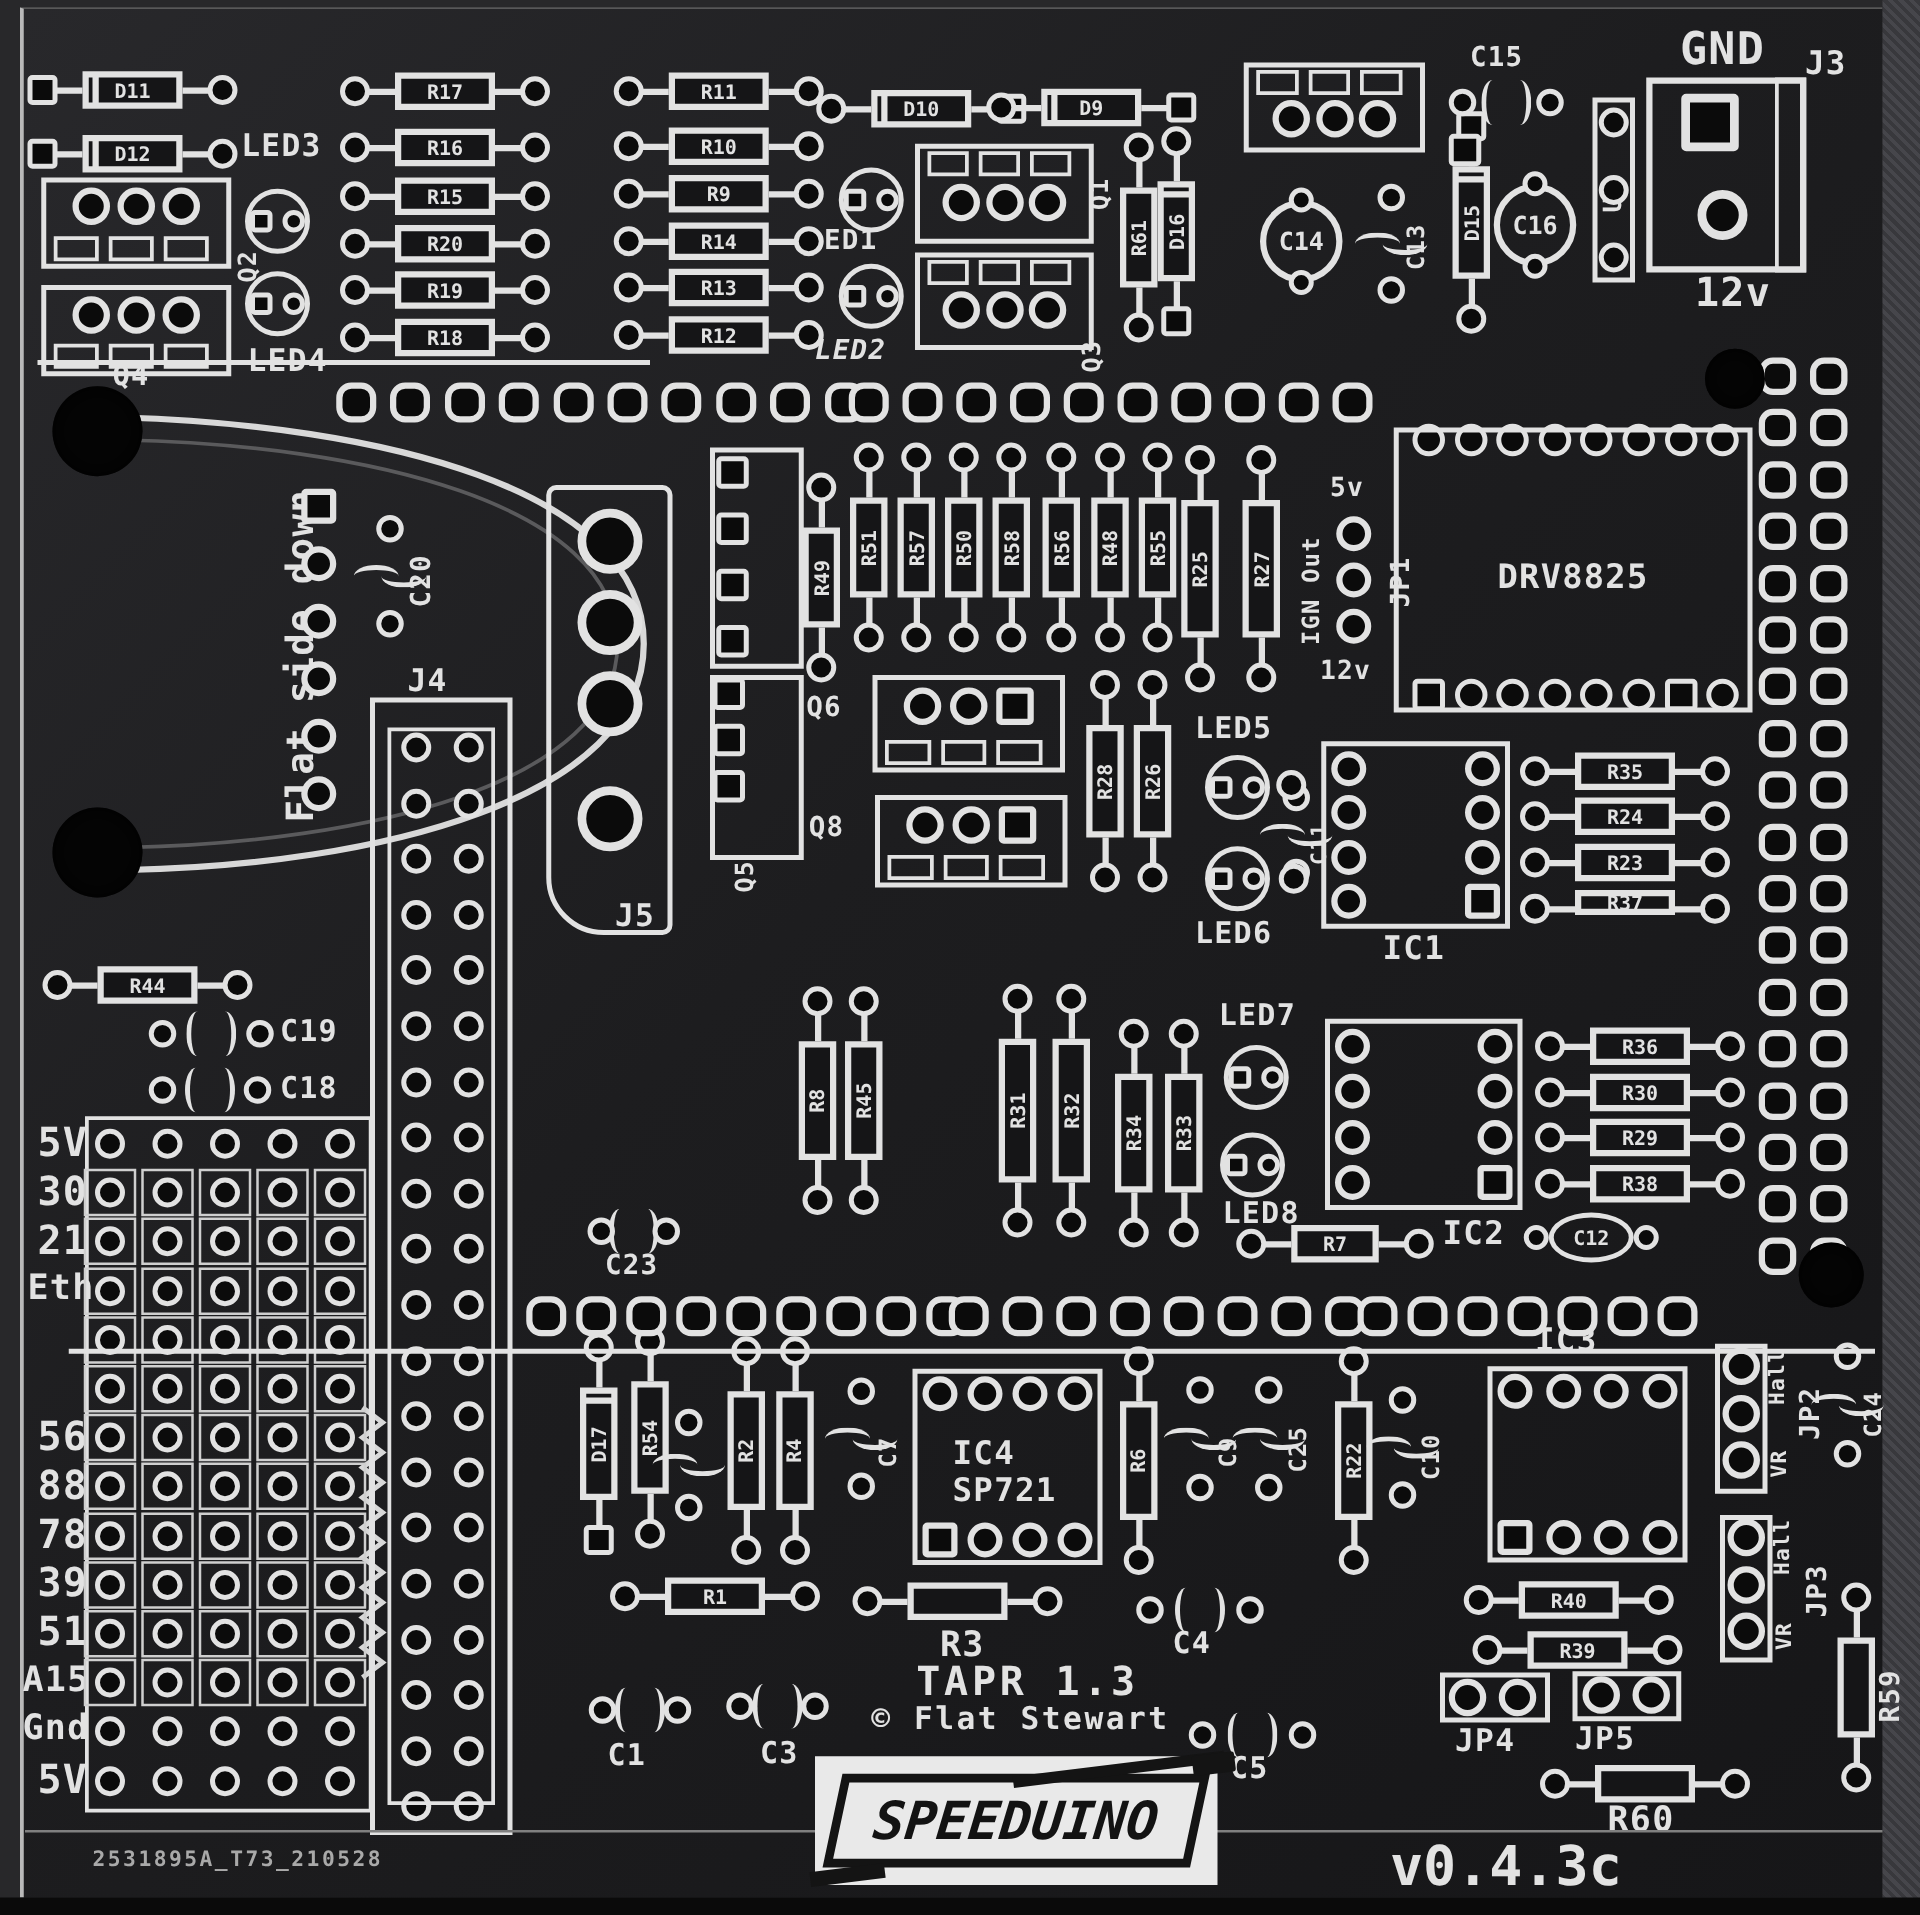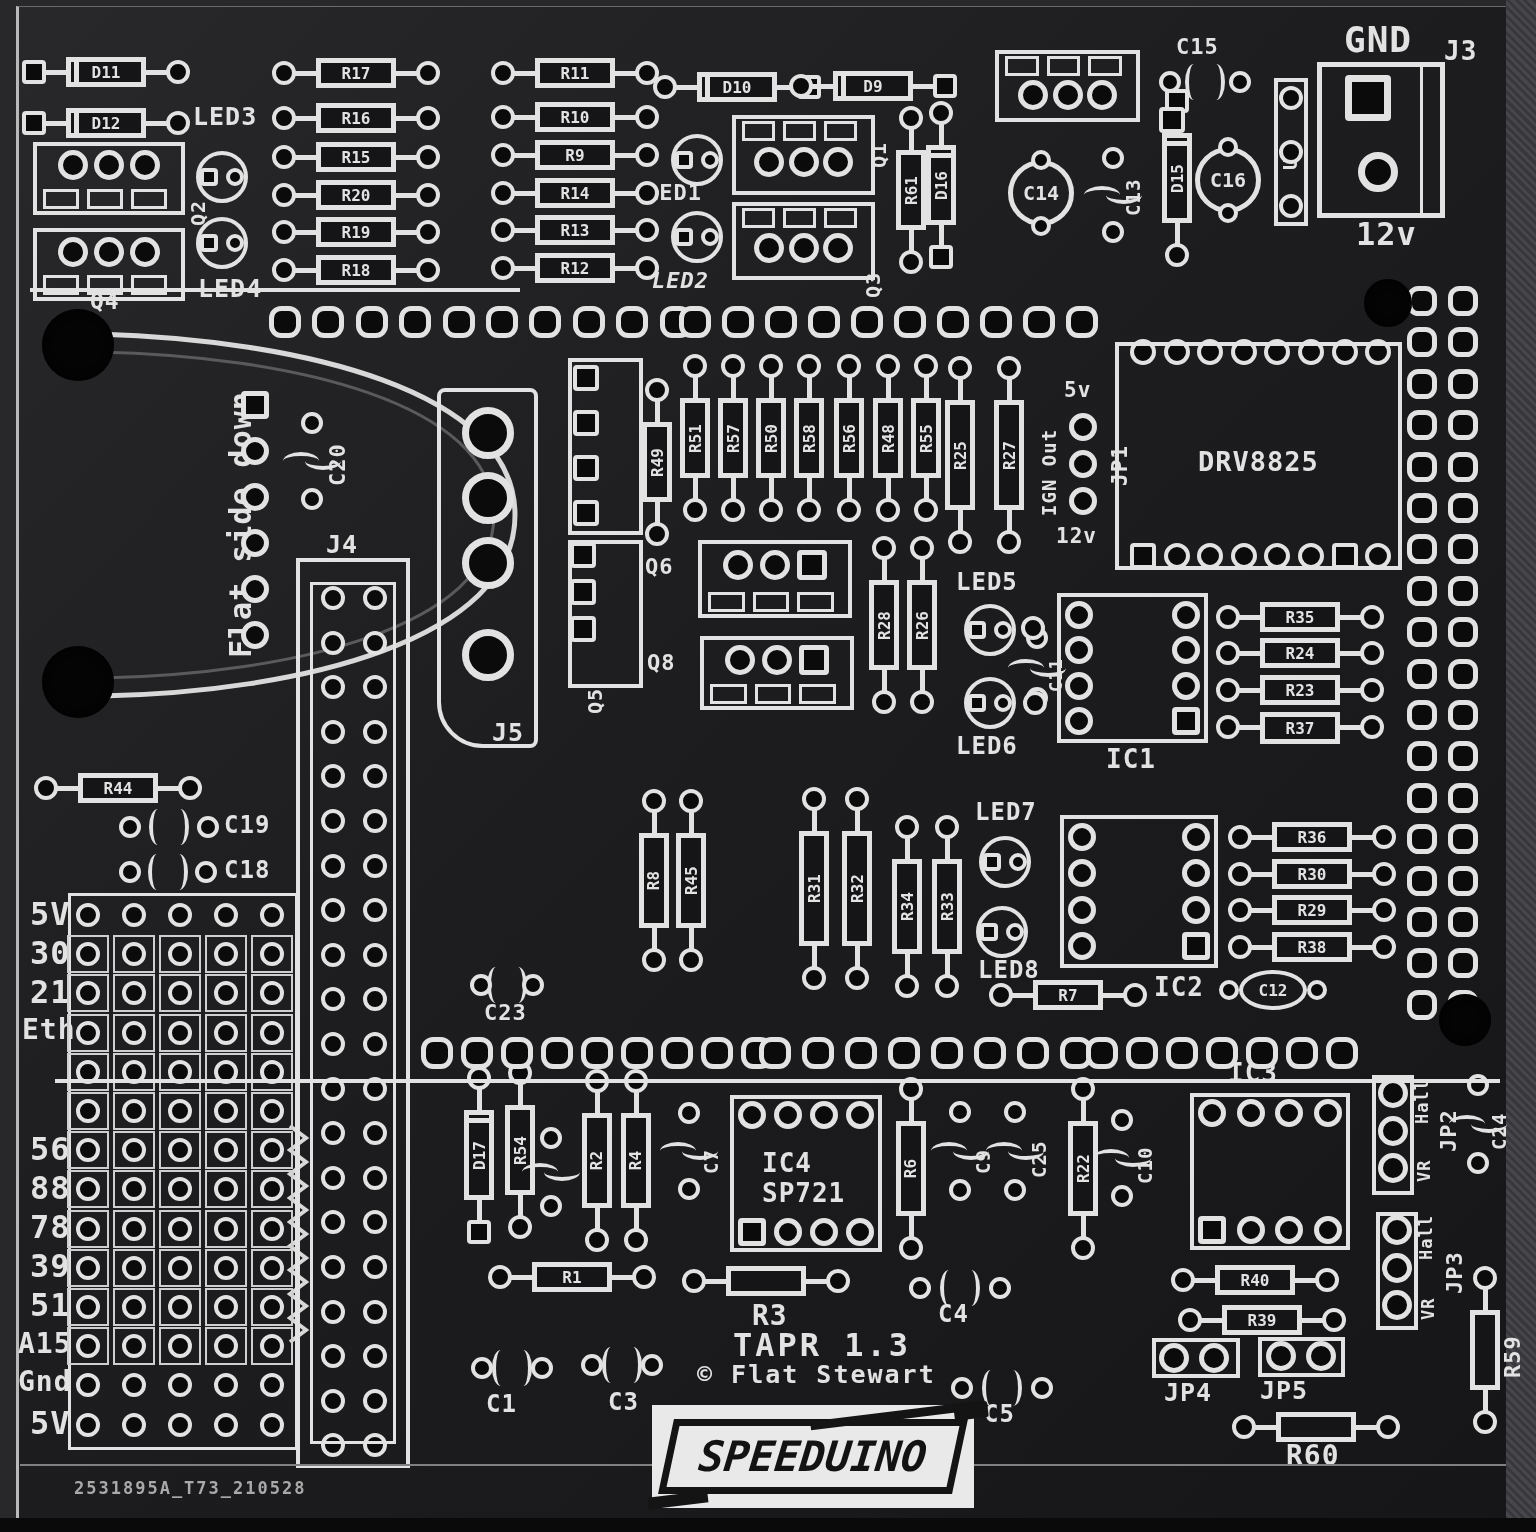--- a/index.html
+++ b/index.html
@@ -49,20 +49,21 @@
   </svg>
 
   <div id="logo">
     <div id="logoFrame"></div>
     <div id="plugline"></div>
     <div id="plugtip"></div>
     <div id="plugbot"></div>
     <span id="logoText">SPEEDUINO</span>
   </div>
 
+  <div id="versionLabel">v0.4.3c</div>
   <div id="serialLabel">2531895A_T73_210528</div>
   <div id="taprLabel">TAPR 1.3</div>
   <div id="copyLabel">© Flat Stewart</div>
 
   <div id="fabric"></div>
   <div id="botshadow"></div>
 <div class="t" style="left: 193px; top: 104px; font-size: 25px;">LED3</div>
     <div class="t" style="left: 198px; top: 276px; font-size: 25px;">LED4</div>
     <div class="t" style="left: 188px; top: 226px; font-size: 20px; transform: rotate(-90deg);">Q2</div>
     <div class="t" style="left: 645px; top: 182px; font-size: 22px;">LED1</div>
@@ -277,21 +278,21 @@
     </div>
     <div class="pad" style="left: 1216px; top: 641px; width: 24px; height: 24px; border-width: 4px;"></div>
     <div class="pad" style="left: 1360px; top: 641px; width: 24px; height: 24px; border-width: 4px;"></div>
     <div class="ln" style="left: 1228px; top: 688px; width: 144px; height: 5px;"></div>
     <div class="box fill" style="left: 1260px; top: 675px; width: 80px; height: 30px; border-width: 5px;">
       <span class="inlbl">R23</span>
     </div>
     <div class="pad" style="left: 1216px; top: 678px; width: 24px; height: 24px; border-width: 4px;"></div>
     <div class="pad" style="left: 1360px; top: 678px; width: 24px; height: 24px; border-width: 4px;"></div>
     <div class="ln" style="left: 1228px; top: 725px; width: 144px; height: 5px;"></div>
-    <div class="box fill" style="left: 1260px; top: 712px; width: 80px; height: 32px; border-width: 5px;">
+    <div class="box fill" style="left: 1260px; top: 712px; width: 80px; height: 20px; border-width: 5px;">
       <span class="inlbl">R37</span>
     </div>
     <div class="pad" style="left: 1216px; top: 715px; width: 24px; height: 24px; border-width: 4px;"></div>
     <div class="pad" style="left: 1360px; top: 715px; width: 24px; height: 24px; border-width: 4px;"></div>
     <div class="ln" style="left: 652px; top: 800.5px; width: 5px; height: 159px;"></div>
     <div class="box fill" style="left: 639px; top: 832.5px; width: 30px; height: 95px; border-width: 5px;">
       <span class="inlbl" style="transform: rotate(-90deg);">R8</span>
     </div>
     <div class="pad" style="left: 642px; top: 788.5px; width: 24px; height: 24px; border-width: 4px;"></div>
     <div class="pad" style="left: 642px; top: 947.5px; width: 24px; height: 24px; border-width: 4px;"></div>

